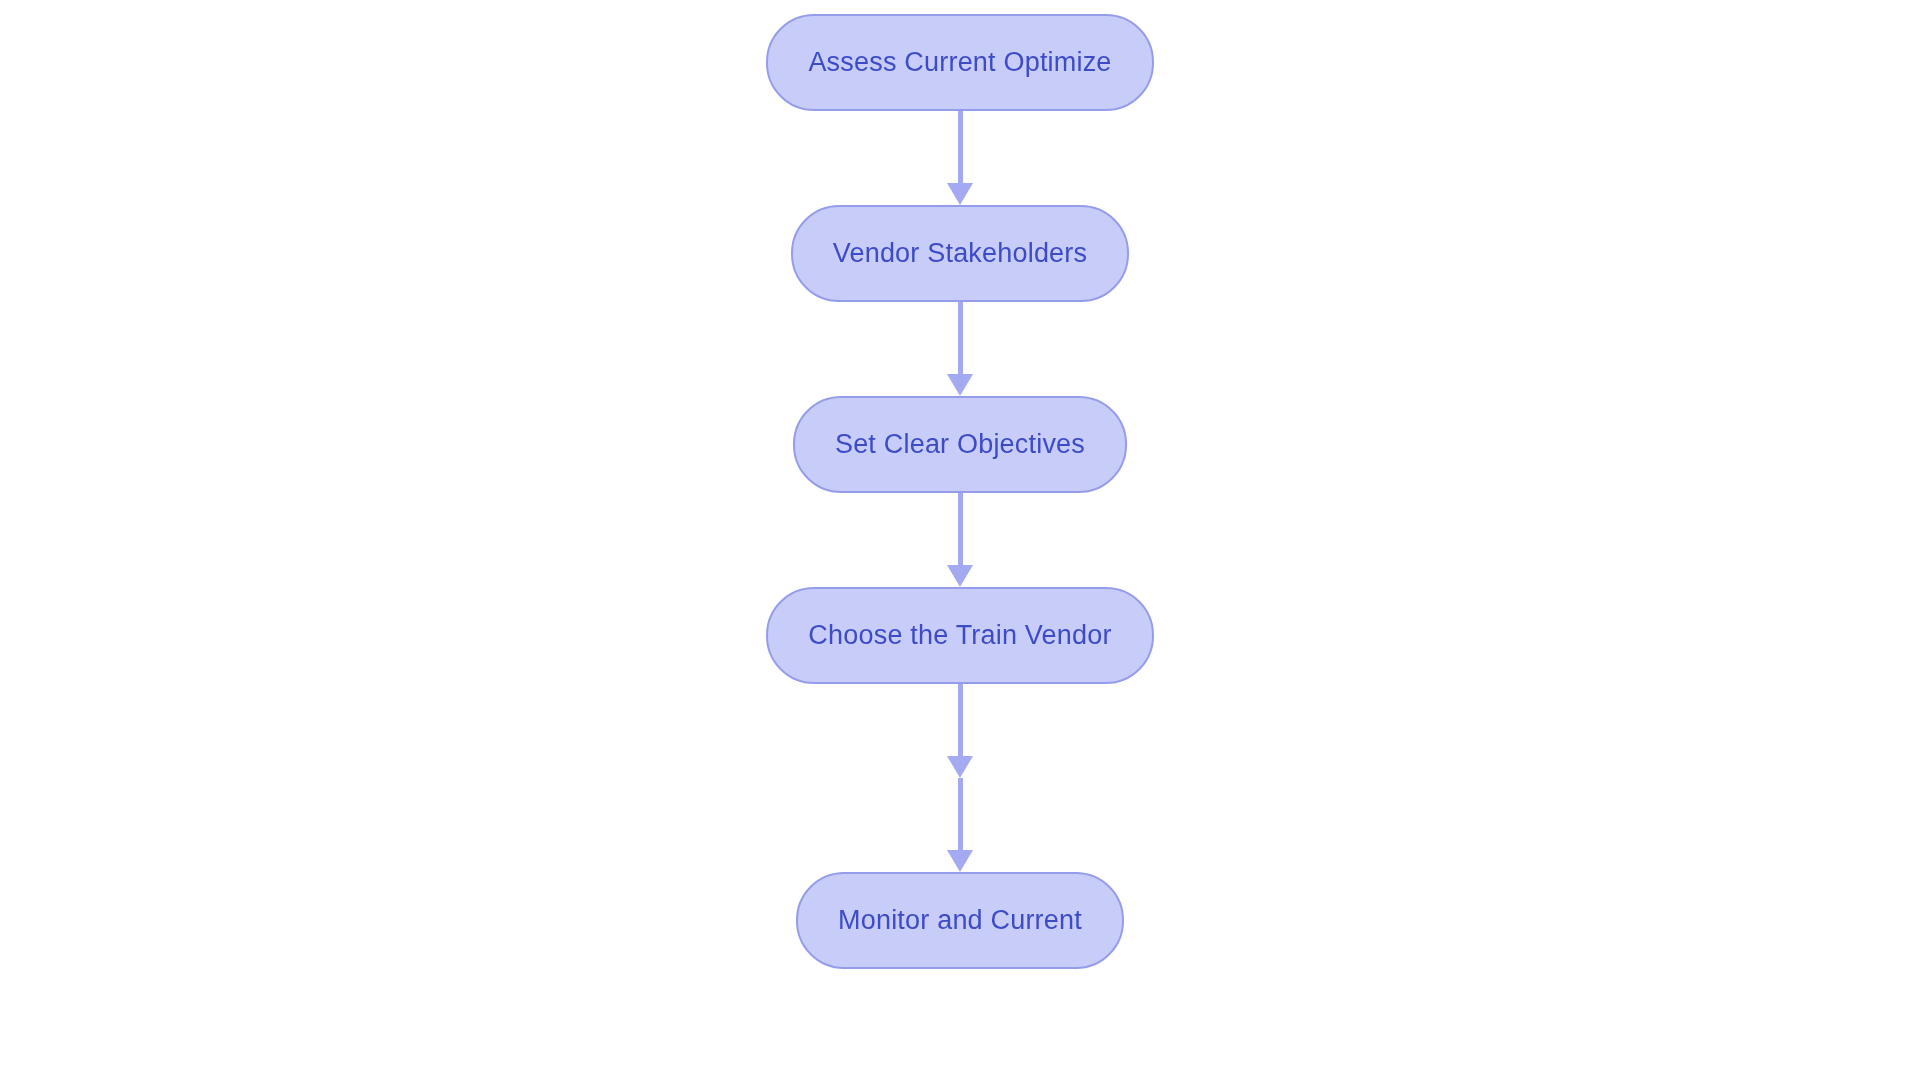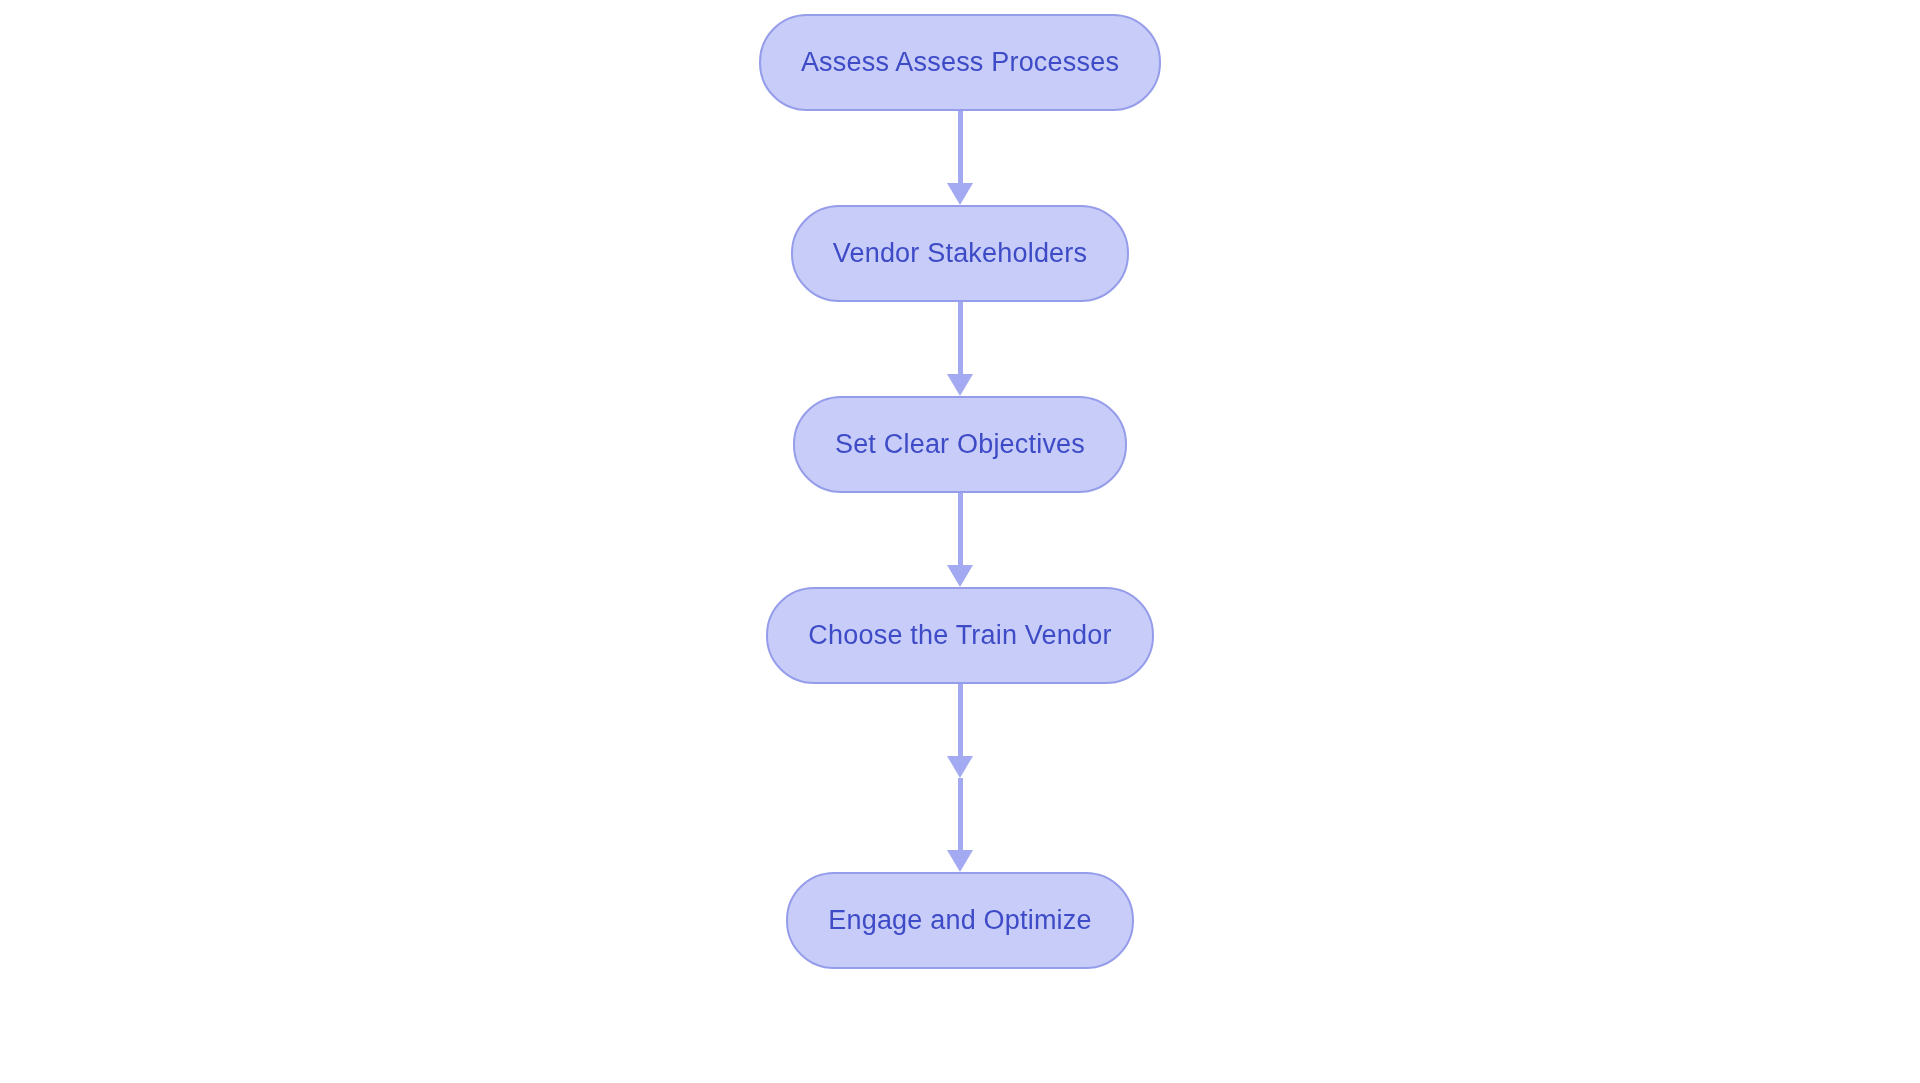--- a/index.html
+++ b/index.html
@@ -66,21 +66,21 @@
     border-right: 13px solid transparent;
     border-top: 22px solid var(--arrow);
     flex: 0 0 auto;
   }
 </style>
 </head>
 <body>
 
 <div class="canvas">
   <div class="flow-node">
-    <span>Assess Assess Processes</span>
+    <span>Assess Current Optimize</span>
   </div>
 
   <div class="arrow-connector">
     <div class="arrow-line"></div>
     <div class="arrow-head"></div>
   </div>
 
   <div class="flow-node">
     <span>Vendor Stakeholders</span>
   </div>
@@ -108,15 +108,15 @@
     <div class="arrow-head"></div>
   </div>
 
 
   <div class="arrow-connector">
     <div class="arrow-line"></div>
     <div class="arrow-head"></div>
   </div>
 
   <div class="flow-node">
-    <span>Engage and Optimize</span>
+    <span>Monitor and Current</span>
   </div>
 </div>
 
 </body></html>

